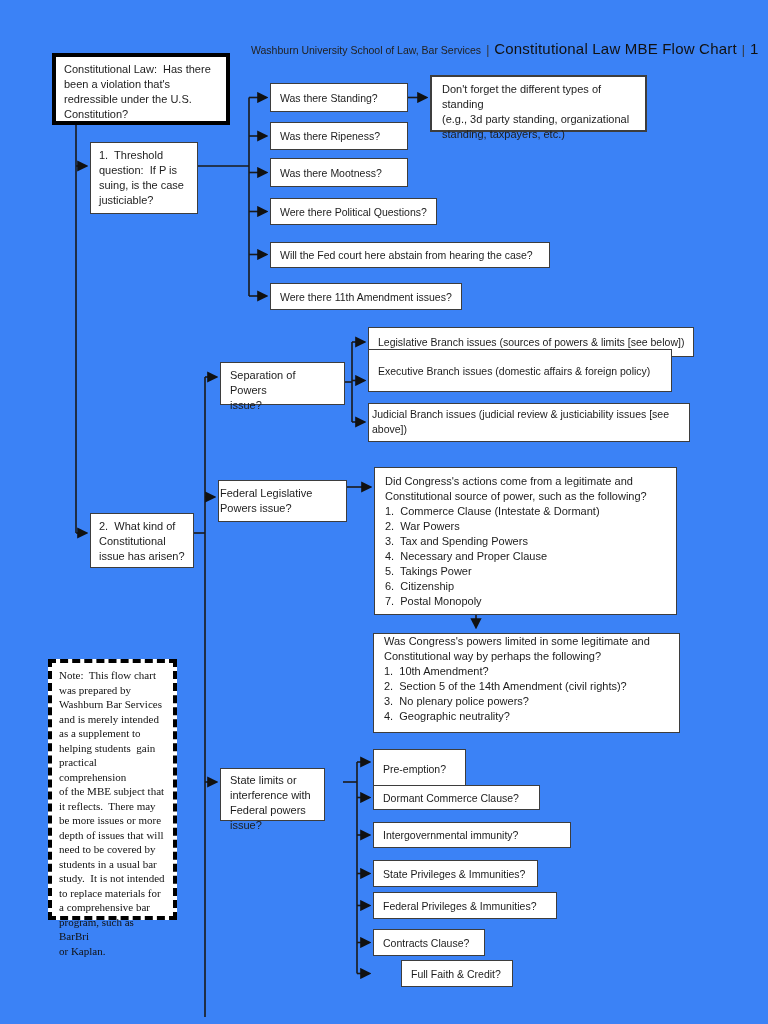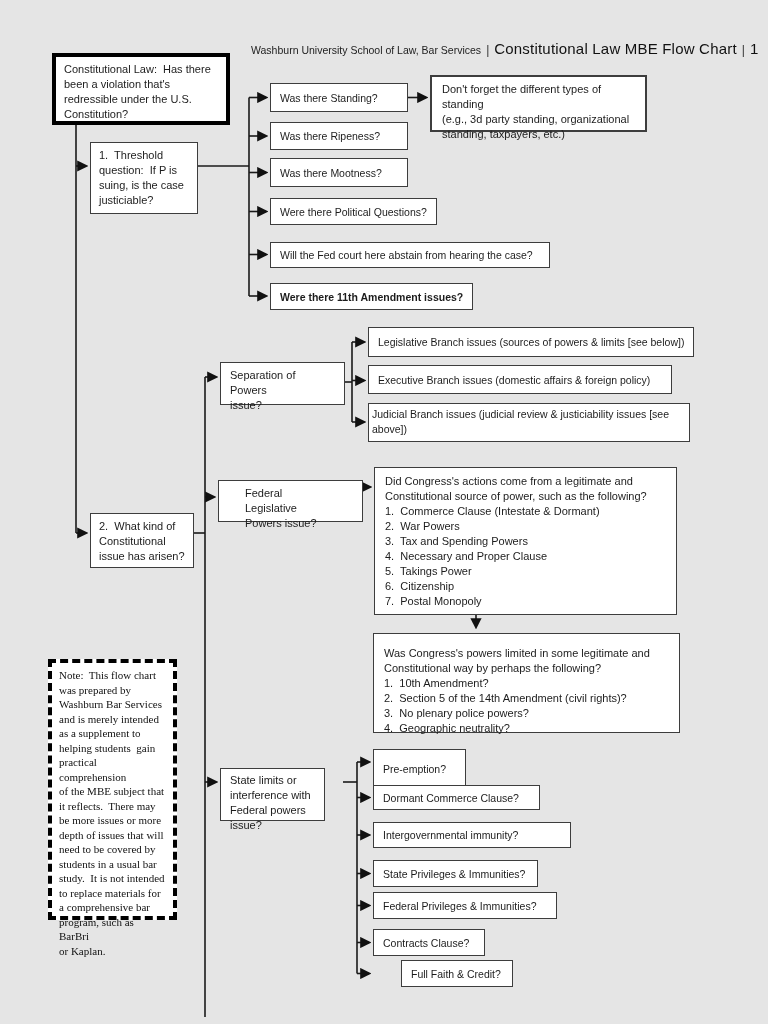--- a/index.html
+++ b/index.html
@@ -1,16 +1,16 @@
 <!DOCTYPE html>
 <html><head>
 <meta charset="utf-8">
 <style>
   html,body{margin:0;padding:0;background:#ffffff;}
-  .page{position:relative;width:768px;height:1024px;background:#e5e5e5;overflow:hidden;
+  .page{position:relative;width:768px;height:1024px;background:#3b82f6;overflow:hidden;
         font-family:"Liberation Sans",sans-serif;color:#1c1c1c;}
   .hdr{position:absolute;left:251px;top:40px;display:flex;align-items:baseline;white-space:nowrap;}
   .hdr .small{font-size:10.5px;color:#222;}
   .hdr .sep{font-size:12px;color:#333;margin:0 5px;}
   .hdr .big{font-size:15px;color:#111;letter-spacing:0.2px;}
   .box{position:absolute;box-sizing:border-box;background:#fff;border:1.5px solid #3d3d3d;z-index:2;}
   .para{font-size:11px;line-height:15px;white-space:pre-wrap;}
   .qbox{display:inline-flex;align-items:center;white-space:nowrap;font-size:10.5px;padding:0 9px;}
   .root{border:4.5px solid #000;padding:5px 8px;}
   .note-serif{border:4px dashed #000;font-family:"Liberation Serif",serif;
@@ -81,51 +81,51 @@
   <div class="box para" style="left:90px;top:142px;width:108px;height:72px;padding:5px 8px;">1.  Threshold
 question:  If P is
 suing, is the case
 justiciable?</div>
 
   <div class="box qbox" style="left:270px;top:83px;min-width:138px;height:29px;">Was there Standing?</div>
   <div class="box qbox" style="left:270px;top:122px;min-width:138px;height:28px;">Was there Ripeness?</div>
   <div class="box qbox" style="left:270px;top:158px;min-width:138px;height:29px;">Was there Mootness?</div>
   <div class="box qbox" style="left:270px;top:198px;min-width:157px;height:27px;">Were there Political Questions?</div>
   <div class="box qbox" style="left:270px;top:242px;min-width:280px;height:26px;">Will the Fed court here abstain from hearing the case?</div>
-  <div class="box qbox" style="left:270px;top:283px;min-width:192px;height:27px;font-weight:bold;">Were there 11th Amendment issues?</div>
+  <div class="box qbox" style="left:270px;top:283px;min-width:192px;height:27px;">Were there 11th Amendment issues?</div>
 
   <div class="box para" style="left:430px;top:75px;width:217px;height:57px;padding:5px 10px;border-width:2px;">Don't forget the different types of standing
 (e.g., 3d party standing, organizational
 standing, taxpayers, etc.)</div>
 
   <div class="box para" style="left:220px;top:362px;width:125px;height:43px;padding:5px 9px;">Separation of Powers
 issue?</div>
 
   <div class="box qbox" style="left:368px;top:327px;min-width:322px;height:30px;">Legislative Branch issues (sources of powers &amp; limits [see below])</div>
-  <div class="box qbox" style="left:368px;top:365px;min-width:304px;height:29px;">Executive Branch issues (domestic affairs &amp; foreign policy)</div>
+  <div class="box qbox" style="left:368px;top:349px;min-width:304px;height:43px;">Executive Branch issues (domestic affairs &amp; foreign policy)</div>
   <div class="box" style="left:368px;top:403px;width:322px;height:39px;font-size:10.5px;line-height:15px;padding:3px 3px;">Judicial Branch issues (judicial review &amp; justiciability issues [see above])</div>
 
   <div class="box para" style="left:90px;top:513px;width:104px;height:55px;padding:5px 8px;">2.  What kind of
 Constitutional
 issue has arisen?</div>
 
-  <div class="box para" style="left:218px;top:480px;width:145px;height:42px;padding:5px 26px;">Federal Legislative
+  <div class="box para" style="left:218px;top:480px;width:129px;height:42px;padding:5px 1px;">Federal Legislative
 Powers issue?</div>
 
   <div class="box para" style="left:374px;top:467px;width:303px;height:148px;padding:6px 10px;">Did Congress's actions come from a legitimate and
 Constitutional source of power, such as the following?
 1.  Commerce Clause (Intestate &amp; Dormant)
 2.  War Powers
 3.  Tax and Spending Powers
 4.  Necessary and Proper Clause
 5.  Takings Power
 6.  Citizenship
 7.  Postal Monopoly</div>
 
-  <div class="box para" style="left:373px;top:633px;width:307px;height:100px;padding:12px 10px;">Was Congress's powers limited in some legitimate and
+  <div class="box para" style="left:373px;top:633px;width:307px;height:100px;padding:0 10px;">Was Congress's powers limited in some legitimate and
 Constitutional way by perhaps the following?
 1.  10th Amendment?
 2.  Section 5 of the 14th Amendment (civil rights)?
 3.  No plenary police powers?
 4.  Geographic neutrality?</div>
 
   <div class="box para" style="left:220px;top:768px;width:105px;height:53px;padding:4px 9px;">State limits or
 interference with
 Federal powers issue?</div>
 

